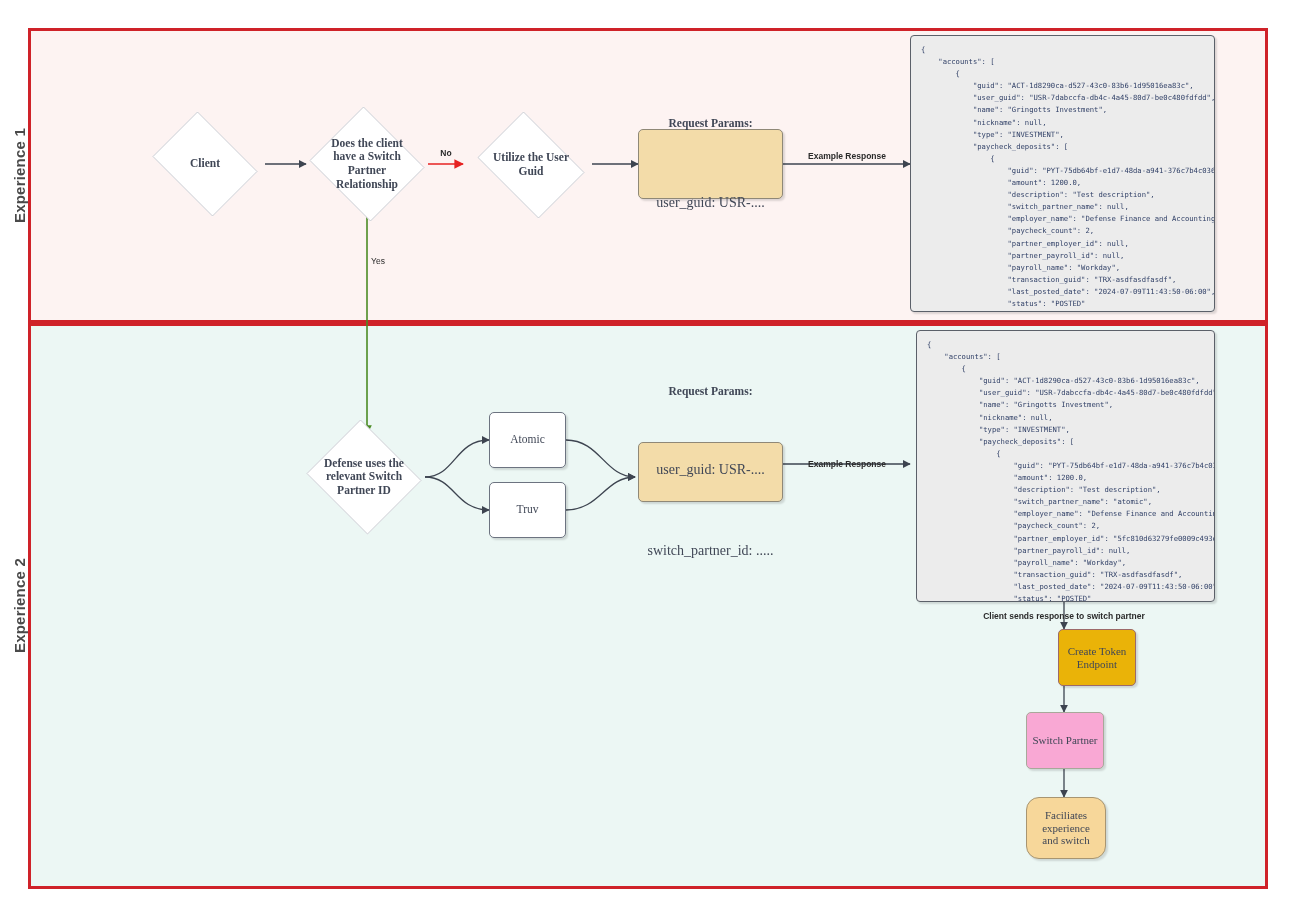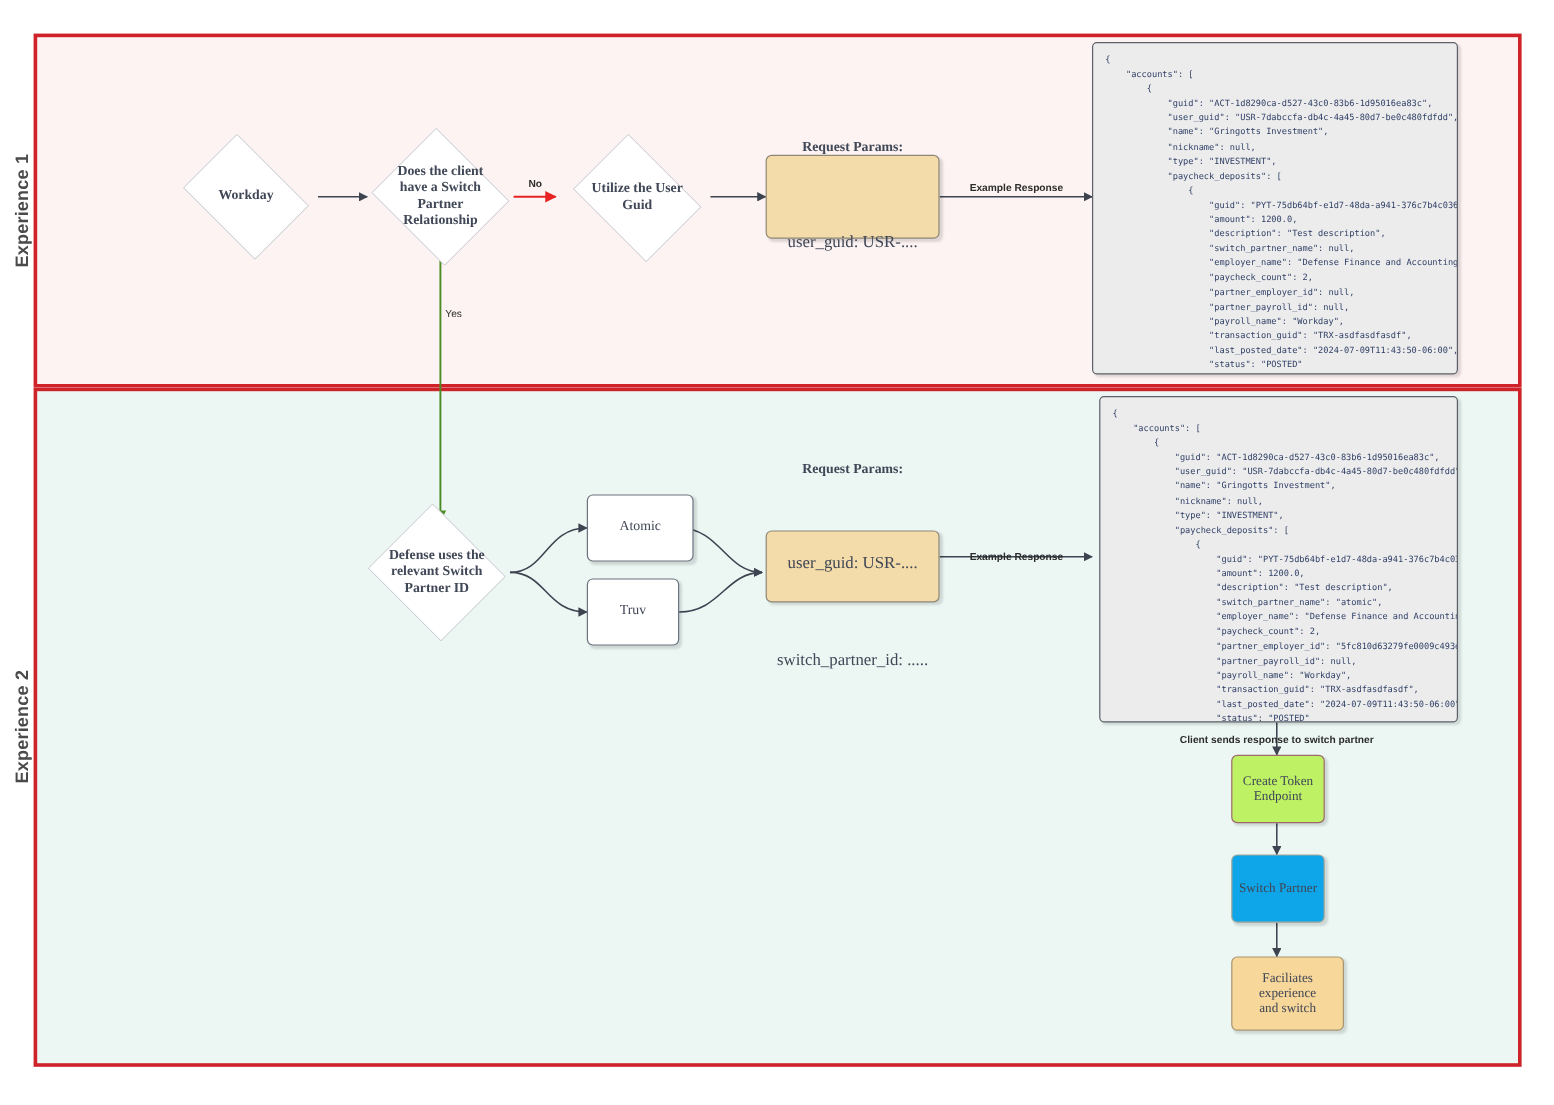--- a/index.html
+++ b/index.html
@@ -91,22 +91,22 @@
 
   
   .rect {
     border: 1px solid #9aa0ab;
     border-radius: 5px;
     background: #ffffff;
     box-shadow: 2px 2px 2px rgba(0,0,0,.13);
     gap: 48px;
   }
   .rect.tan    { background: #f3dca9; border-color: #8f8877; }
-  .rect.red    { background: #bef264; border-color: #9c6a6a; }
-  .rect.cream  { background: #0ea5e9; border-color: #a8a89a; }
+  .rect.red    { background: #eab308; border-color: #9c6a6a; margin-left: 32px; }
+  .rect.cream  { background: #f9a8d4; border-color: #a8a89a; }
   .rect.gold   { background: #f7d79a; border-color: #a89571; }
   .rect.plain  { background: #ffffff; border-color: #6c7380; }
 
   
   .json-panel {
     position: absolute;
     background: #ececec;
     border: 1px solid #5b6069;
     border-radius: 4px;
     box-sizing: border-box;
@@ -183,21 +183,21 @@
 
     <path d="M 1064 602 L 1064 629" stroke="#3d4450" stroke-width="1.3" fill="none" marker-end="url(#ah-dark)"></path>
 
     <path d="M 1064 686 L 1064 712" stroke="#3d4450" stroke-width="1.3" fill="none" marker-end="url(#ah-dark)"></path>
 
     <path d="M 1064 769 L 1064 797" stroke="#3d4450" stroke-width="1.3" fill="none" marker-end="url(#ah-dark)"></path>
   </svg>
 
   <div class="node diamond" style="left:145px; top:119px; width:120px; height:90px;">
     <span class="dshape"></span>
-    <span class="dlabel t-bold">Workday</span>
+    <span class="dlabel t-bold">Client</span>
   </div>
 
   <div class="node diamond" style="left:306px; top:110px; width:122px; height:108px;">
     <span class="dshape"></span>
     <span class="dlabel t-bold" style="max-width:92px;">Does the client have a Switch Partner Relationship</span>
   </div>
 
   <div class="node diamond" style="left:470px; top:119px; width:122px; height:92px;">
     <span class="dshape"></span>
     <span class="dlabel t-bold" style="max-width:96px;">Utilize the User Guid</span>
@@ -238,21 +238,21 @@
 
   <div class="edge-label" style="left:446px; top:153px;">No</div>
   <div class="edge-label" style="left:378px; top:261px; font-weight:normal;">Yes</div>
   <div class="edge-label" style="left:847px; top:156px;">Example Response</div>
 
   <div class="node diamond" style="left:303px; top:423px; width:122px; height:108px;">
     <span class="dshape"></span>
     <span class="dlabel t-bold" style="max-width:92px;">Defense uses the relevant Switch Partner ID</span>
   </div>
 
-  <div class="node rect plain" style="left:489px; top:412px; width:89px; height:56px;">
+  <div class="node rect plain" style="left:489px; top:412px; width:77px; height:56px;">
     <span class="t-norm">Atomic</span>
   </div>
 
   <div class="node rect plain" style="left:489px; top:482px; width:77px; height:56px;">
     <span class="t-norm">Truv</span>
   </div>
 
   <div class="node rect tan" style="left:638px; top:442px; width:145px; height:60px; flex-direction:column;">
     <span class="rp-title">Request Params:</span>
     <span class="rp-line">user_guid: USR-....</span>
@@ -291,17 +291,17 @@
   <div class="edge-label" style="left:1064px; top:616px;">Client sends response to switch partner</div>
 
   <div class="node rect red" style="left:1026px; top:629px; width:78px; height:57px;">
     <span class="t-small" style="max-width:70px;">Create Token Endpoint</span>
   </div>
 
   <div class="node rect cream" style="left:1026px; top:712px; width:78px; height:57px;">
     <span class="t-small" style="max-width:66px;">Switch Partner</span>
   </div>
 
-  <div class="node rect gold" style="left:1026px; top:797px; width:94px; height:62px;">
+  <div class="node rect gold" style="left:1026px; top:797px; width:80px; height:62px;border-radius:13px;">
     <span class="t-small" style="max-width:66px;">Faciliates experience and switch</span>
   </div>
 
 </div>
 
 </body></html>

